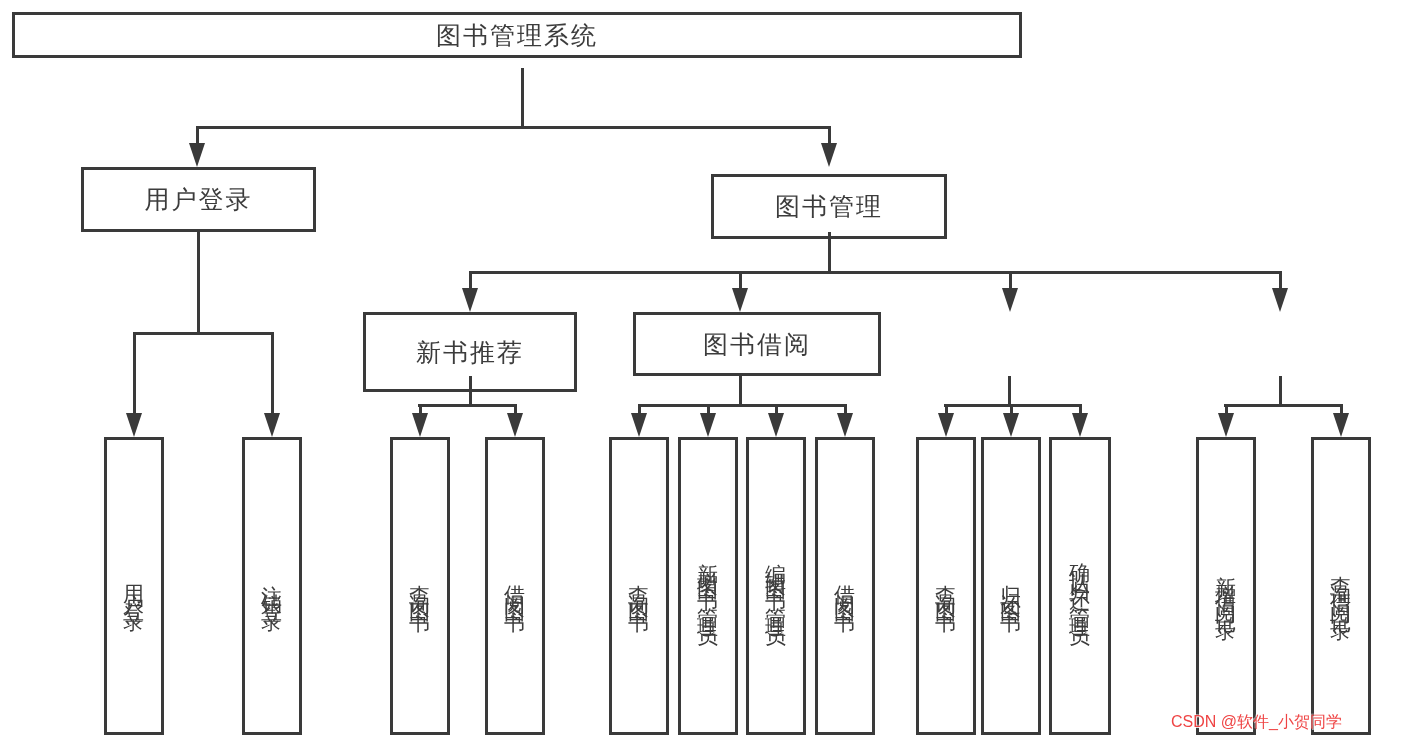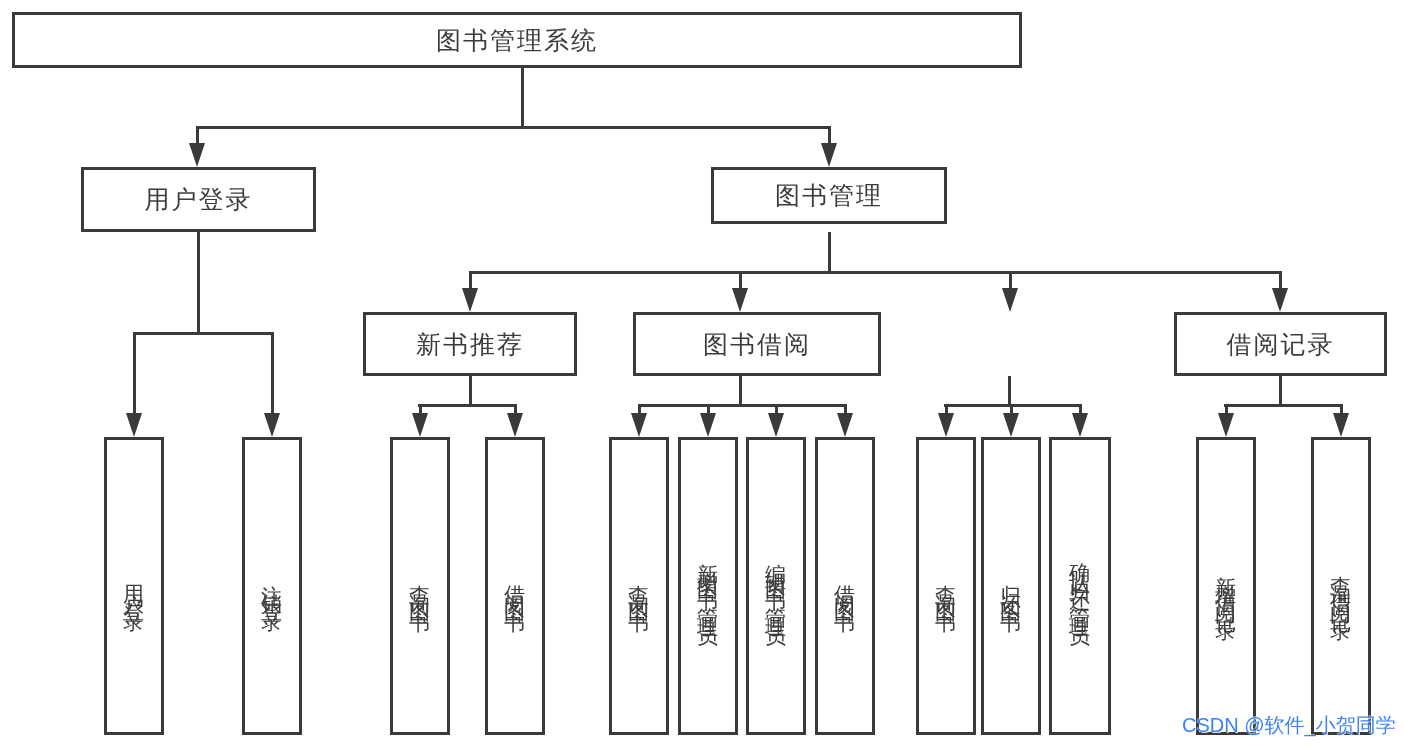--- a/index.html
+++ b/index.html
@@ -11,45 +11,44 @@
     position:absolute;box-sizing:border-box;border:3px solid #3a3a3a;background:#ffffff;
     display:flex;align-items:center;justify-content:center;
   }
   .node.h .label{font-size:25px;letter-spacing:2px;white-space:nowrap;}
   .node.v .label{writing-mode:vertical-rl;font-size:21px;letter-spacing:9px;line-height:1;}
   .hl{position:absolute;height:3px;background:#3a3a3a;}
   .vl{position:absolute;width:3px;background:#3a3a3a;}
   .ah{position:absolute;width:0;height:0;border-left:8px solid transparent;
       border-right:8px solid transparent;border-top:24px solid #3a3a3a;}
   .watermark{
-    position:absolute;font-size:20px;color:#3b82f6;white-space:nowrap;z-index:6;
+    position:absolute;font-size:16px;color:#ef4444;white-space:nowrap;z-index:6;
     text-shadow:1px 1px 0 rgba(255,255,255,0.85), -1px -1px 0 rgba(255,255,255,0.5);
-    margin-left:11px;
   }
 </style>
 </head>
 <body>
 
 <div id="stage">
 
-  <div class="node h" style="left:12px;top:12px;width:1010px;height:56px">
+  <div class="node h" style="left:12px;top:12px;width:1010px;height:46px">
     <span class="label">图书管理系统</span>
   </div>
 
   <div class="vl" style="left:521px;top:68px;height:60px"></div>
   <div class="hl" style="left:196px;top:126px;width:635px"></div>
   <div class="vl" style="left:196px;top:126px;height:19px"></div>
   <div class="ah" style="left:189px;top:143px"></div>
   <div class="vl" style="left:828px;top:126px;height:19px"></div>
   <div class="ah" style="left:821px;top:143px"></div>
 
   <div class="node h" style="left:81px;top:167px;width:235px;height:65px">
     <span class="label">用户登录</span>
   </div>
-  <div class="node h" style="left:711px;top:167px;width:236px;height:57px">
+  <div class="node h" style="left:711px;top:174px;width:236px;height:65px">
     <span class="label">图书管理</span>
   </div>
 
   <div class="vl" style="left:197px;top:232px;height:103px"></div>
   <div class="hl" style="left:133px;top:332px;width:140px"></div>
   <div class="vl" style="left:133px;top:332px;height:83px"></div>
   <div class="ah" style="left:126px;top:413px"></div>
   <div class="vl" style="left:271px;top:332px;height:83px"></div>
   <div class="ah" style="left:264px;top:413px"></div>
 
@@ -57,28 +56,25 @@
   <div class="hl" style="left:469px;top:271px;width:812px"></div>
   <div class="vl" style="left:469px;top:271px;height:19px"></div>
   <div class="ah" style="left:462px;top:288px"></div>
   <div class="vl" style="left:739px;top:271px;height:19px"></div>
   <div class="ah" style="left:732px;top:288px"></div>
   <div class="vl" style="left:1009px;top:271px;height:19px"></div>
   <div class="ah" style="left:1002px;top:288px"></div>
   <div class="vl" style="left:1279px;top:271px;height:19px"></div>
   <div class="ah" style="left:1272px;top:288px"></div>
 
-  <div class="node h" style="left:363px;top:312px;width:214px;height:64px">
+  <div class="node h" style="left:363px;top:312px;width:214px;height:80px">
     <span class="label">新书推荐</span>
   </div>
   <div class="node h" style="left:633px;top:312px;width:248px;height:64px">
     <span class="label">图书借阅</span>
-  </div>
-  <div class="node h" style="left:1174px;top:312px;width:213px;height:64px">
-    <span class="label">借阅记录</span>
   </div>
 
   <div class="vl" style="left:469px;top:376px;height:31px"></div>
   <div class="hl" style="left:418px;top:404px;width:99px"></div>
   <div class="vl" style="left:419px;top:404px;height:11px"></div>
   <div class="ah" style="left:412px;top:413px"></div>
   <div class="vl" style="left:514px;top:404px;height:11px"></div>
   <div class="ah" style="left:507px;top:413px"></div>
 
   <div class="vl" style="left:739px;top:376px;height:31px"></div>

